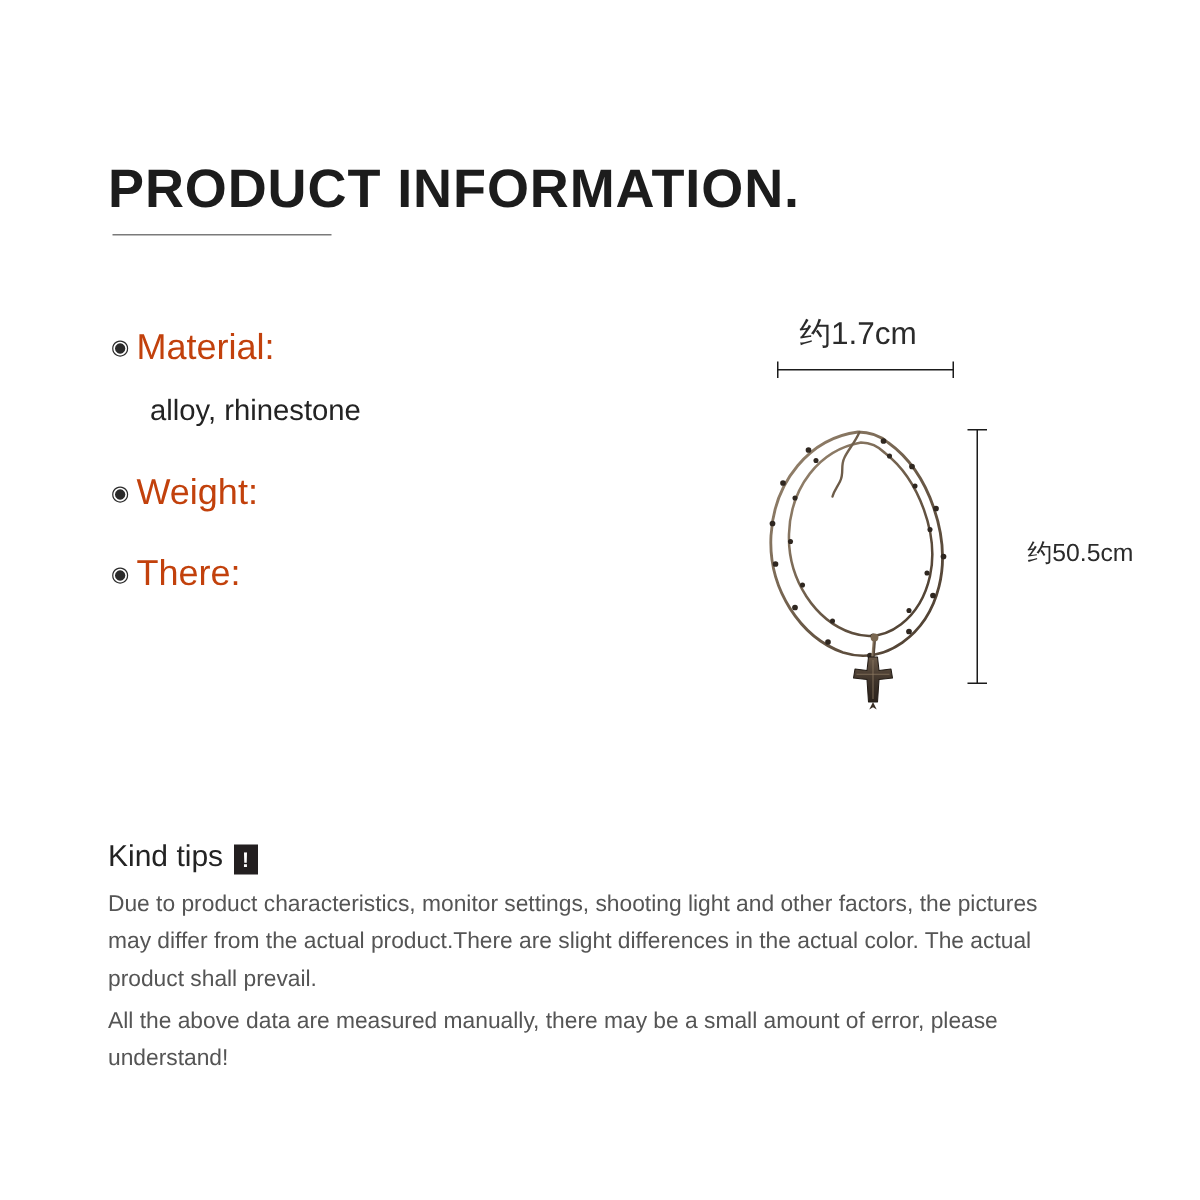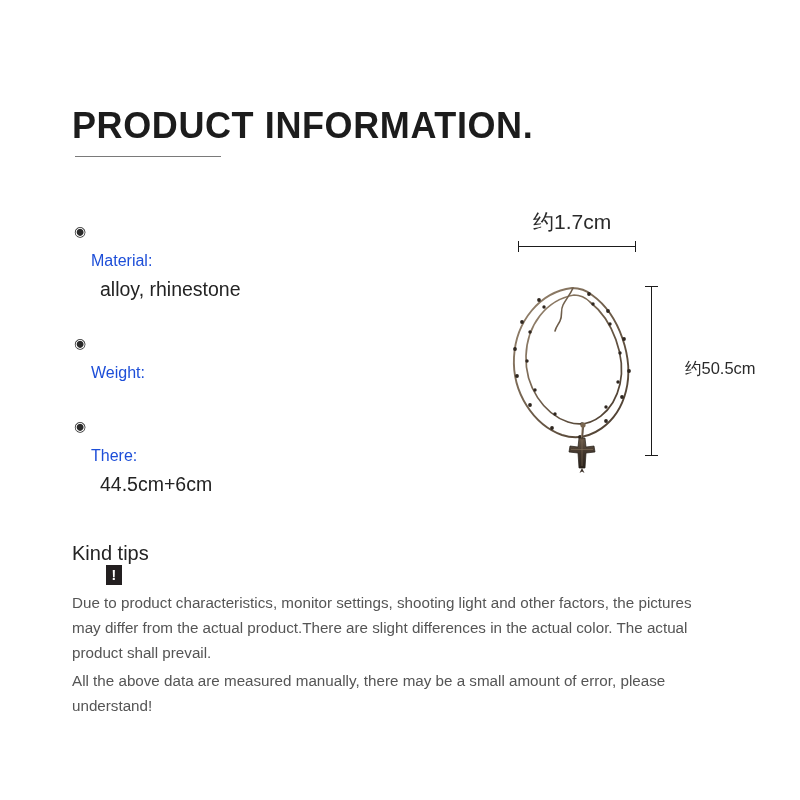--- a/index.html
+++ b/index.html
@@ -55,31 +55,30 @@
     align-items: flex-start;
   }
   .spec-bullet {
     width: 17px;
     font-size: 14px;
     line-height: 27px;
     color: #2a2a2a;
     flex: 0 0 auto;
   }
   .spec-label {
-    font-size: 16px;
+    font-size: 24px;
     line-height: 27px;
-    color: #1d4ed8;
-    margin-top: 29px;
+    color: #c2410c;
   }
   .spec-value {
     font-size: 19.5px;
     line-height: 27px;
     color: #232323;
     margin-left: 26px;
-    margin-top: 2px;
+    margin-top: 16px;
   }
 
   
   .photo-area {
     position: absolute;
     left: 480px;
     top: 195px;
     width: 290px;
     height: 290px;
   }
@@ -146,24 +145,23 @@
     left: 20px;
     top: 80px;
     width: 150px;
     height: 200px;
   }
 
   
   .tips-head {
     position: absolute;
     left: 72px;
-    top: 542px;
+    top: 560px;
     display: flex;
-    align-items: center;
-    flex-direction: column;
+    align-items: flex-end;
   }
   .tips-title {
     font-size: 20px;
     color: #232323;
   }
   .tips-badge {
     display: inline-block;
     width: 16px;
     height: 20px;
     background: #231f20;
@@ -209,21 +207,20 @@
         <span class="spec-bullet">◉</span>
         <span class="spec-label">Weight:</span>
       </div>
     </div>
 
     <div class="spec-item">
       <div class="spec-head">
         <span class="spec-bullet">◉</span>
         <span class="spec-label">There:</span>
       </div>
-      <div class="spec-value">44.5cm+6cm</div>
     </div>
 
   </div>
 
   <div class="photo-area">
 
     <div class="dim-h-label">约1.7cm</div>
     <div class="dim-h-bar"></div>
 
     <div class="dim-v-bar"></div>

